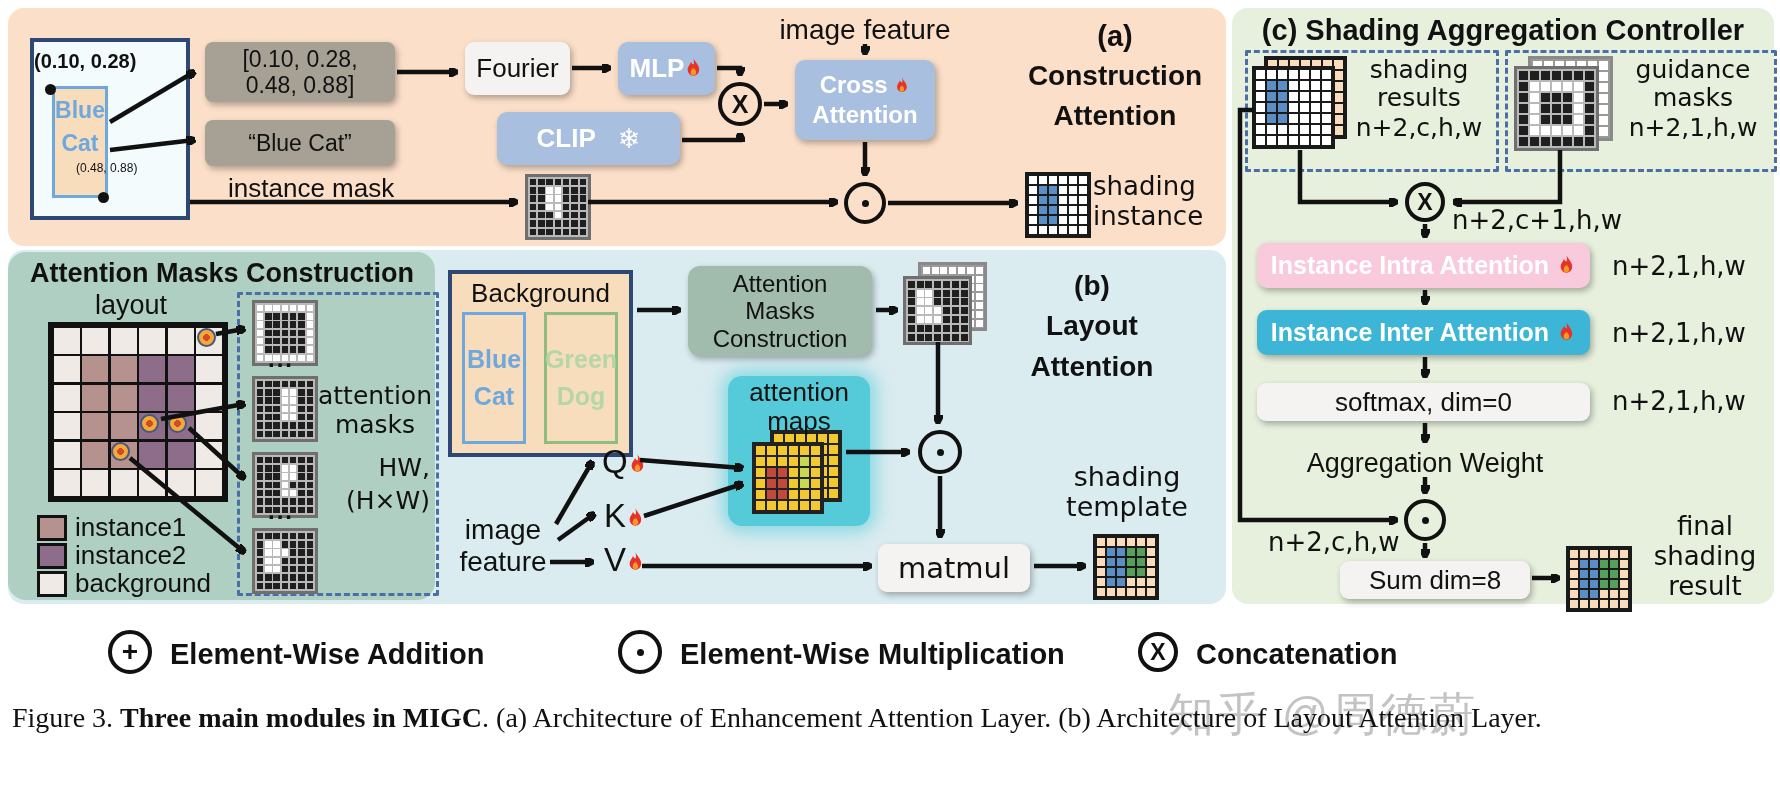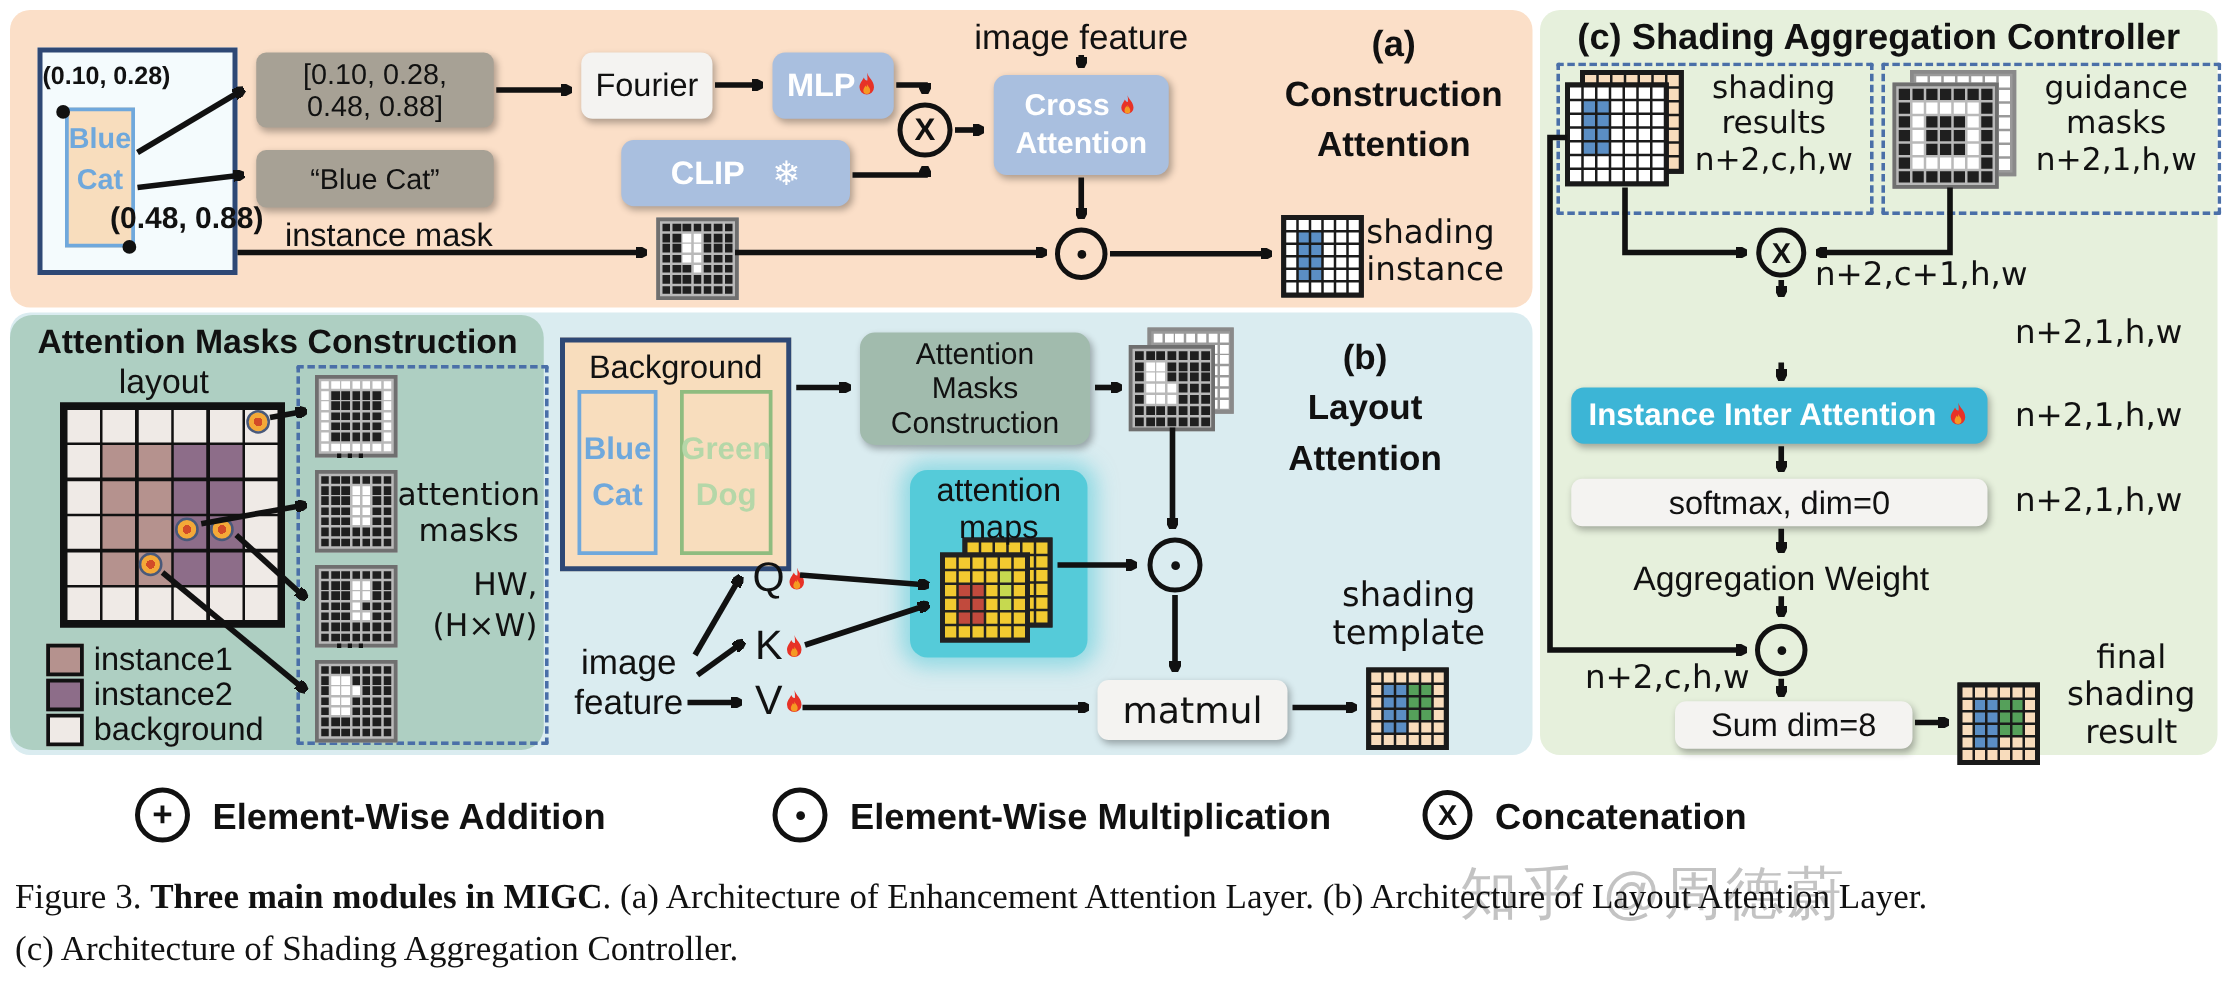--- a/index.html
+++ b/index.html
@@ -42,21 +42,21 @@
   <div class="panel" style="left:1232px;top:8px;width:542px;height:596px;background:#e6f0dc;"></div>
   <div class="subpanel" style="left:8px;top:252px;width:427px;height:348px;background:#aecfc2;"></div>
 
   <div class="box" style="left:30px;top:38px;width:160px;height:182px;background:#f4fbfd;border:4px solid #2e4875;z-index:9;"></div>
   <div class="lbl" style="left:34px;top:50px;font-size:20px;font-weight:600;">(0.10, 0.28)</div>
   <div class="corner-dot" style="left:45px;top:84px;"></div>
   <div class="box" style="left:52px;top:86px;width:56px;height:112px;background:#f8ddbd;border:3px solid #6fa8dc;justify-content:flex-start;padding-top:8px;z-index:10;">
     <span style="color:#6fa8dc;font-size:23px;font-weight:600;">Blue</span>
     <span style="color:#6fa8dc;font-size:23px;font-weight:600;margin-top:6px;">Cat</span>
   </div>
-  <div class="lbl" style="left:88px;top:162px;font-size:24px;font-weight:700;">(0.48, 0.88)</div>
+  <div class="lbl" style="left:76px;top:162px;font-size:12px;font-weight:400;">(0.48, 0.88)</div>
   <div class="corner-dot" style="left:98px;top:192px;"></div>
 
   <div class="box graybox shadow" style="left:205px;top:42px;width:190px;height:60px;font-size:23px;line-height:1.15;">
     <span>[0.10, 0.28,</span>
     <span>0.48, 0.88]</span>
   </div>
   <div class="box graybox shadow" style="left:205px;top:120px;width:190px;height:46px;font-size:23px;">
     <span>“Blue Cat”</span>
   </div>
 
@@ -977,20 +977,27 @@
     <div>guidance</div>
     <div>masks</div>
     <div style="margin-top:3px;">n+2,1,h,w</div>
   </div>
 
   <div class="circle-op" style="left:1405px;top:182px;width:40px;height:40px;font-size:23px;">
     <span>X</span>
   </div>
   <div class="lbl hand" style="left:1452px;top:206px;font-size:26px;">n+2,c+1,h,w</div>
 
+  <div class="box shadow rounded" style="left:1257px;top:243px;width:333px;height:45px;background:#f8cadb;color:#fff;font-weight:700;font-size:25px;flex-direction:row;gap:8px;">
+    <span>Instance Intra Attention</span>
+    <svg class="flame" viewBox="0 0 20 24">
+        <path d="M10 1C11.2 5.4 16 7.6 16 13.4A6.1 6.1 0 0 1 3.8 13.4C3.8 10 6.2 8 7.4 5.2 8.2 7 9.2 7.9 10.4 7.6 10.7 5.4 10.4 3.2 10 1Z" fill="#e73227"></path>
+        <path d="M10 10.5C10.6 12.6 12.8 13.6 12.8 16.2A2.9 2.9 0 0 1 7 16.2C7 14.4 8.2 13.3 8.8 11.8 9.2 12.7 9.6 13.1 10 12.9Z" fill="#f59a23"></path>
+      </svg>
+  </div>
   <div class="lbl hand" style="left:1612px;top:252px;font-size:26px;">n+2,1,h,w</div>
 
   <div class="box shadow rounded" style="left:1257px;top:310px;width:333px;height:45px;background:#3cb5d6;color:#fff;font-weight:700;font-size:25px;flex-direction:row;gap:8px;">
     <span>Instance Inter Attention</span>
     <svg class="flame" viewBox="0 0 20 24">
         <path d="M10 1C11.2 5.4 16 7.6 16 13.4A6.1 6.1 0 0 1 3.8 13.4C3.8 10 6.2 8 7.4 5.2 8.2 7 9.2 7.9 10.4 7.6 10.7 5.4 10.4 3.2 10 1Z" fill="#e73227"></path>
         <path d="M10 10.5C10.6 12.6 12.8 13.6 12.8 16.2A2.9 2.9 0 0 1 7 16.2C7 14.4 8.2 13.3 8.8 11.8 9.2 12.7 9.6 13.1 10 12.9Z" fill="#f59a23"></path>
       </svg>
   </div>
   <div class="lbl hand" style="left:1612px;top:319px;font-size:26px;">n+2,1,h,w</div>
@@ -1067,21 +1074,20 @@
 
   <div class="circle-op" style="left:1138px;top:632px;width:40px;height:40px;font-size:23px;">
     <span>X</span>
   </div>
   <div class="lbl" style="left:1196px;top:638px;font-size:29px;font-weight:600;">Concatenation</div>
 
   <div class="watermark" style="left:1168px;top:684px;">知乎 @周德蔚</div>
   <div class="caption" style="left:12px;top:702px;width:1760px;">
     <span>Figure 3. </span><span style="font-weight:700;">Three main modules in MIGC</span><span>. (a) Architecture of Enhancement Attention Layer. (b) Architecture of Layout Attention Layer.</span>
   </div>
-  <div class="caption" style="left:12px;top:744px;">(c) Architecture of Shading Aggregation Controller.</div>
 
   <svg class="arrows" width="1780" height="794" viewBox="0 0 1780 794">
     <defs>
       <marker id="ah" markerWidth="9" markerHeight="9" refX="7.5" refY="4.5" orient="auto" markerUnits="userSpaceOnUse">
         <path d="M0,0 L9,4.5 L0,9 Z" fill="#111" stroke="none"></path>
       </marker>
     </defs>
     <line x1="110" y1="122" x2="194" y2="72" marker-end="url(#ah)"></line>
     <line x1="110" y1="150" x2="194" y2="140" marker-end="url(#ah)"></line>
     <line x1="397" y1="72" x2="456" y2="72" marker-end="url(#ah)"></line>

